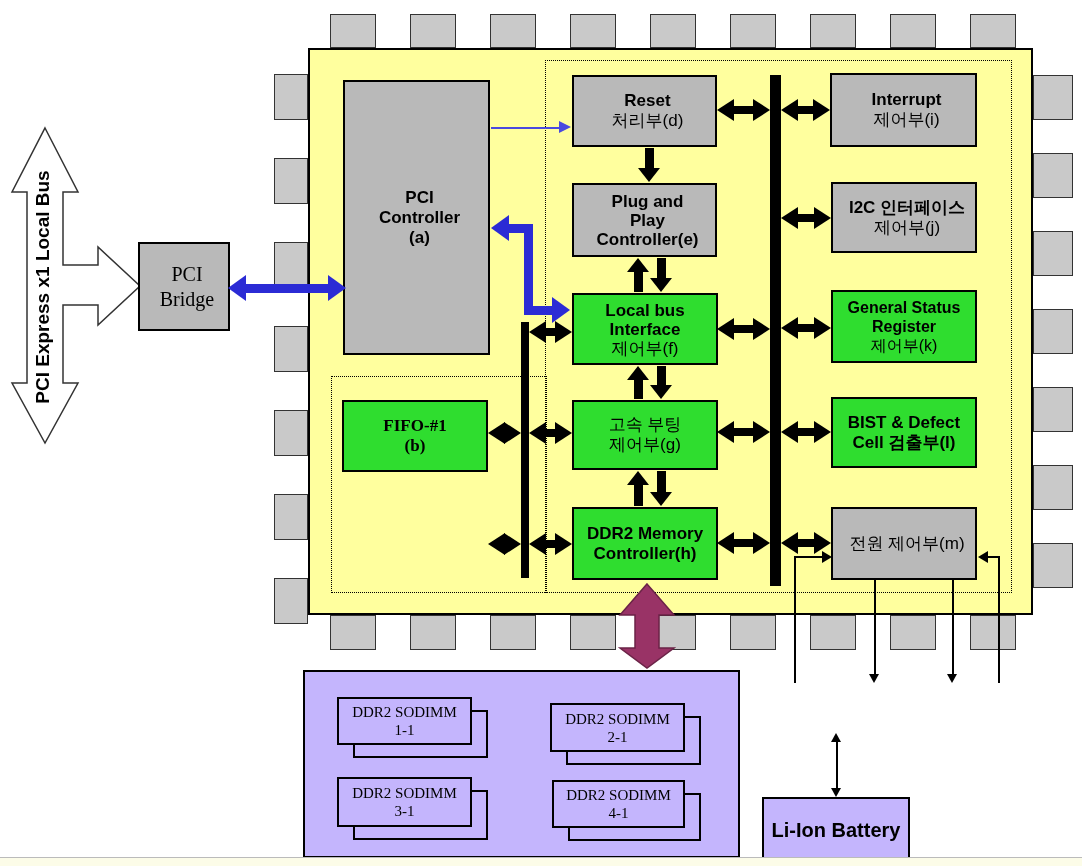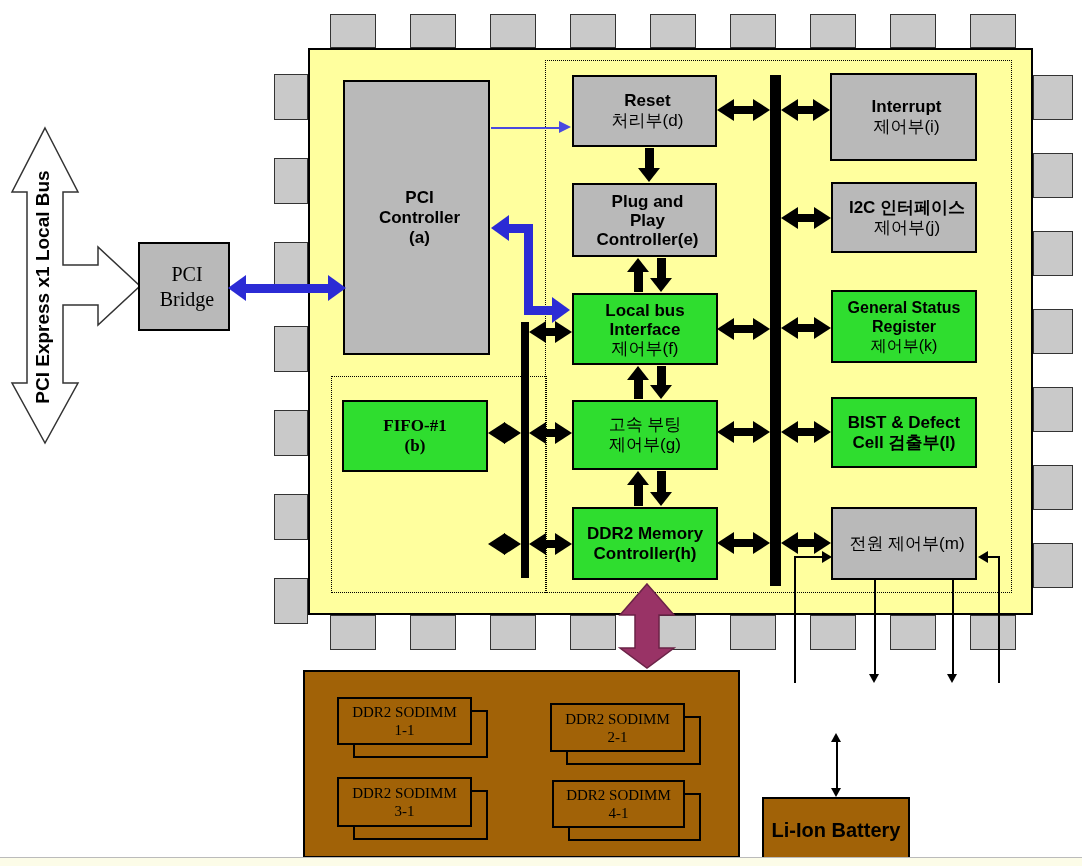--- a/index.html
+++ b/index.html
@@ -10,21 +10,21 @@
   
   #chip{position:absolute;left:308px;top:48px;width:725px;height:567px;
         background:#FFFF9E;border:2px solid #000;}
   .pin{position:absolute;background:#C9C9C9;border:1px solid #333;}
   .dotted{position:absolute;border:1px dotted #000;}
   .busbar{position:absolute;background:#000;}
   
   .blk{position:absolute;border:2px solid #000;display:flex;flex-direction:column;
        justify-content:center;align-items:center;text-align:center;
        font-size:17px;line-height:20px;}
-  .green{background:#2FDD2F;} .gray{background:#B9B9B9;padding-left:6px;} .white{background:#a16207;}
+  .green{background:#2FDD2F;} .gray{background:#B9B9B9;padding-left:6px;} .white{background:#c4b5fd;}
   .b{font-weight:bold;} .kr{font-weight:normal;}
   .serif{font-family:"Liberation Serif",serif;}
   
   .sh{position:absolute;background:currentColor;}
   .hl,.hr,.hu,.hd,.bhl,.bhr,.thr,.thl,.thu,.thd,.tbhr{position:absolute;width:0;height:0;}
   .hl{border-top:11px solid transparent;border-bottom:11px solid transparent;border-right:17px solid;}
   .hr{border-top:11px solid transparent;border-bottom:11px solid transparent;border-left:17px solid;}
   .hu{border-left:11px solid transparent;border-right:11px solid transparent;border-bottom:14px solid;}
   .hd{border-left:11px solid transparent;border-right:11px solid transparent;border-top:14px solid;}
   .bhl{border-top:13px solid transparent;border-bottom:13px solid transparent;border-right:18px solid;}
@@ -121,21 +121,21 @@
     <span class="kr">제어부(g)</span>
   </div>
   <div class="blk green" style="left:572px;top:507px;width:146px;height:73px;">
     <span class="b">DDR2 Memory</span>
     <span class="b">Controller(h)</span>
   </div>
   <div class="blk green serif" style="left:342px;top:400px;width:146px;height:72px;">
     <span class="b">FIFO-#1</span>
     <span class="b">(b)</span>
   </div>
-  <div class="blk gray" style="left:830px;top:73px;width:147px;height:88px;">
+  <div class="blk gray" style="left:830px;top:73px;width:147px;height:74px;">
     <span class="b">Interrupt</span>
     <span class="kr">제어부(i)</span>
   </div>
   <div class="blk gray" style="left:831px;top:182px;width:146px;height:71px;">
     <span class="b">I2C 인터페이스</span>
     <span class="kr">제어부(j)</span>
   </div>
   <div class="blk green" style="left:831px;top:290px;width:146px;height:73px;font-size:16px;line-height:19px;">
     <span class="b">General Status</span>
     <span class="b">Register</span>

